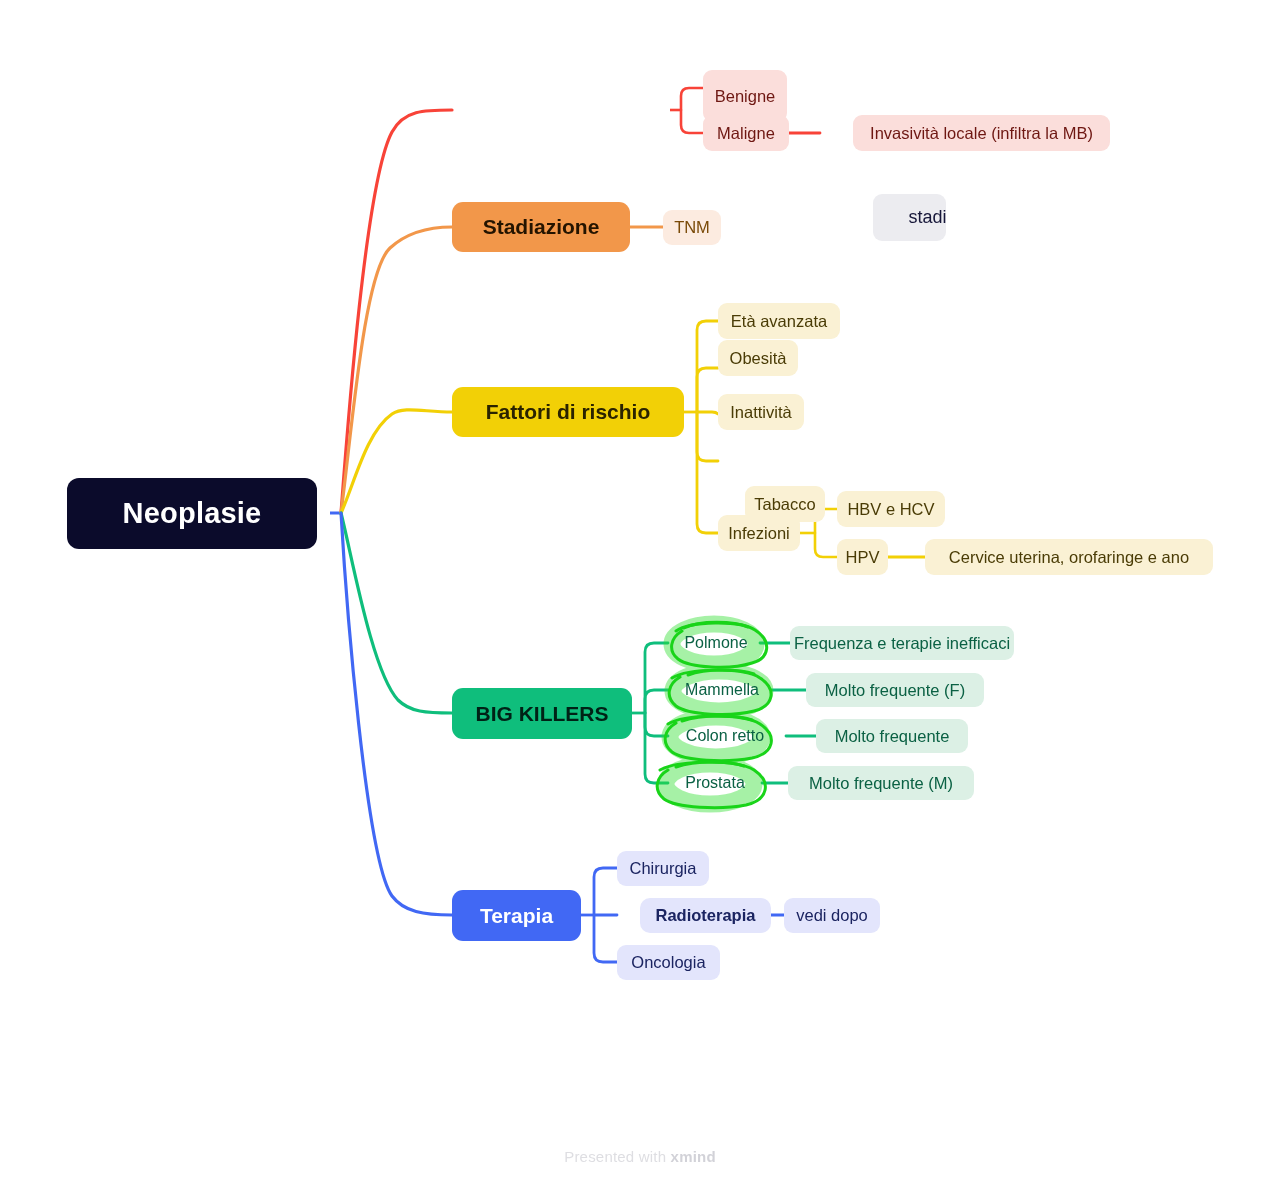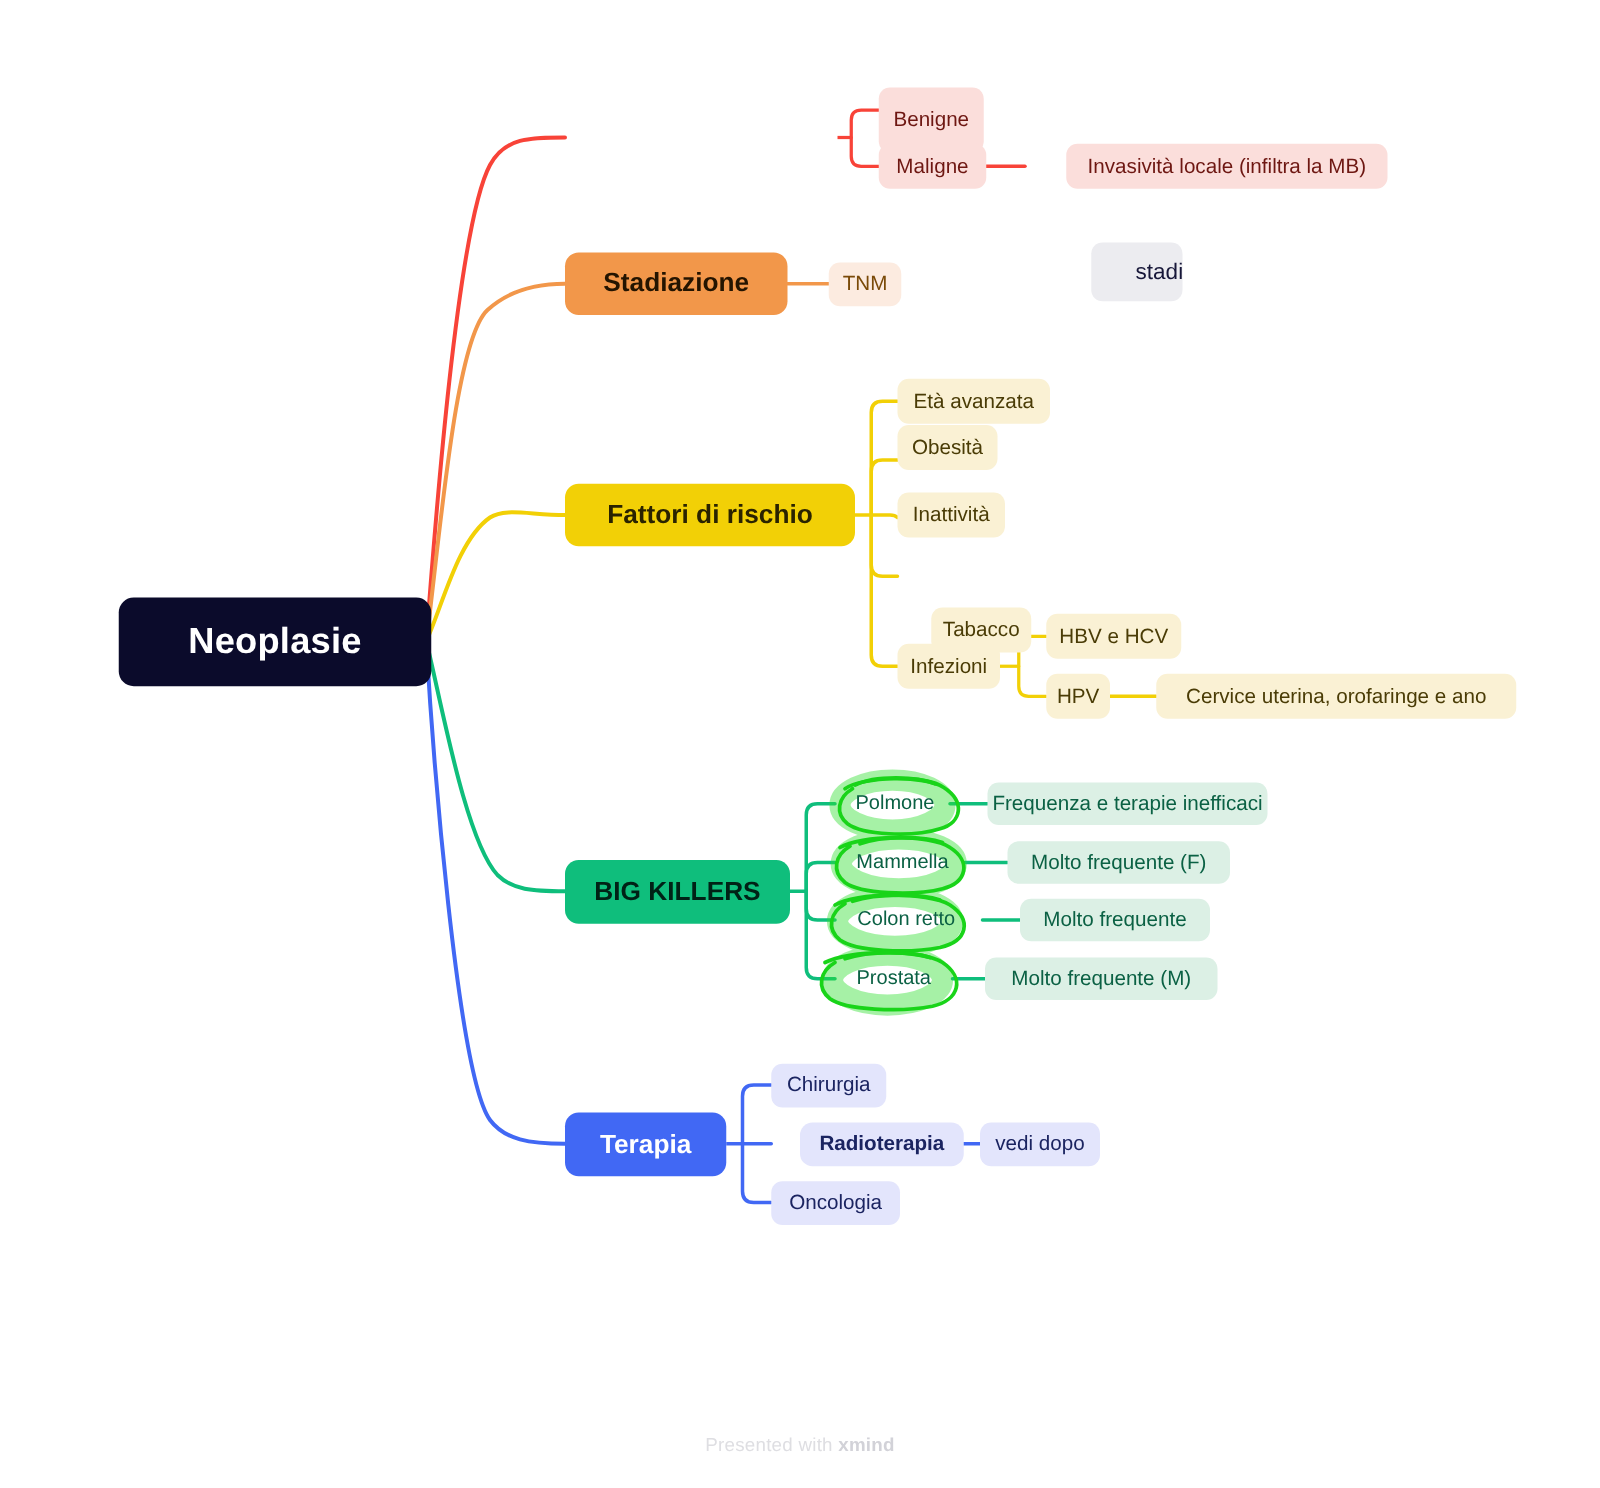--- a/index.html
+++ b/index.html
@@ -175,21 +175,21 @@
       <path d="M688,675 C706,668 740,669 754,674"></path>
 
       <path d="M668,724 C684,714 742,713 760,724 C778,736 774,753 752,758 C726,763 684,761 672,752 C661,743 664,730 676,723"></path>
       <path d="M682,721 C702,714 738,715 752,720"></path>
 
       <path d="M660,770 C678,760 736,759 754,770 C772,782 768,800 746,805 C720,810 676,808 664,799 C653,790 656,777 668,770"></path>
       <path d="M676,767 C696,760 730,761 744,766"></path>
     </g>
   </svg>
 
-  <div class="node root" style="left:67px; top:478px; width:250px; height:71px;margin-left:28px;">
+  <div class="node root" style="left:67px; top:478px; width:250px; height:71px;">
     <span>Neoplasie</span>
   </div>
 
   <div class="node pill graybg" style="left:873px; top:194px; width:73px; height:47px;">
     <span>stadi</span>
   </div>
 
   <div class="node pill redbg" style="left:703px; top:70px; width:84px; height:52px;">
     <span>Benigne</span>
   </div>

